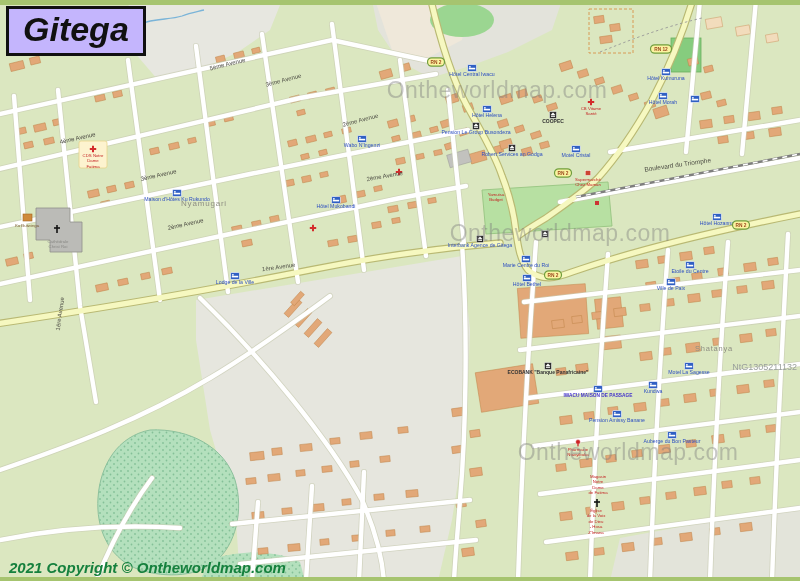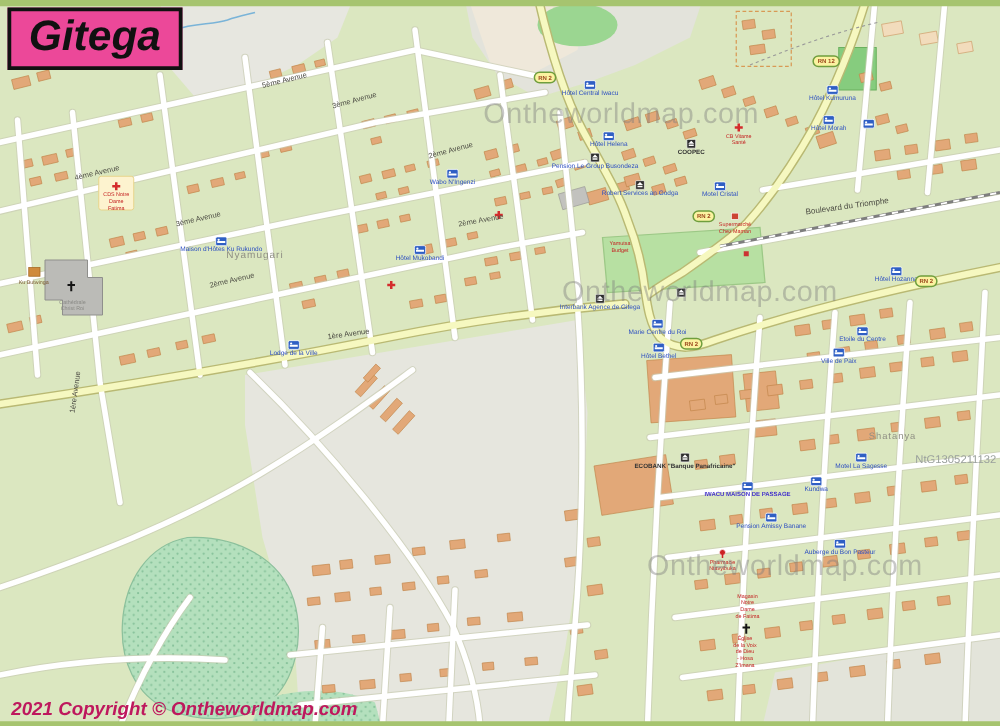--- a/index.html
+++ b/index.html
@@ -1,23 +1,23 @@
 <!DOCTYPE html>
 <html><head>
 <meta charset="utf-8">
 <style>
   html,body{margin:0;padding:0;background:#888;}
   #stage{position:relative;width:800px;height:581px;overflow:hidden;background:#dbe7c0;
          font-family:"Liberation Sans",sans-serif;}
   #map-svg{position:absolute;left:0;top:0;}
-  .title-box{position:absolute;left:6px;top:6px;background:#ec4899;border:3px solid #111;
+  .title-box{position:absolute;left:6px;top:6px;background:#c4b5fd;border:3px solid #111;
              padding:1px 14px 4px 14px;z-index:20;}
   .title-box span{font-size:34px;font-weight:bold;font-style:italic;color:#111;
                   font-family:"Liberation Sans",sans-serif;}
-  .copyright{position:absolute;left:9px;bottom:5px;z-index:20;color:#be185d;
+  .copyright{position:absolute;left:9px;bottom:5px;z-index:20;color:#15803d;
              font-size:15px;font-weight:bold;font-style:italic;}
   .map-code{position:absolute;right:3px;top:362px;z-index:20;color:#9aa09c;font-size:9px;margin-left:35px;}
   svg text{font-family:"Liberation Sans",sans-serif;}
 </style>
 </head>
 <body>
 
 <div id="stage">
   <svg id="map-svg" width="800" height="581" viewBox="0 0 800 581">
     <defs>

